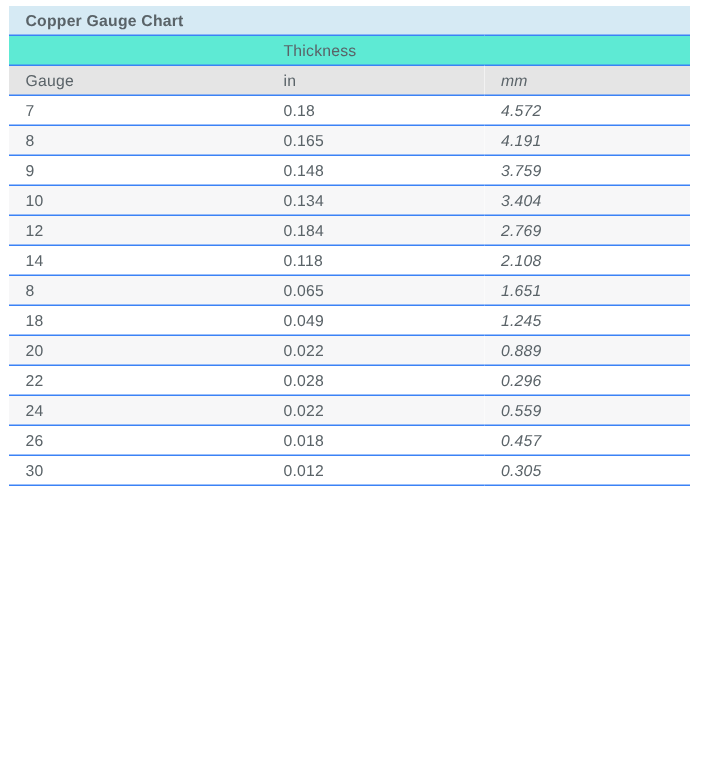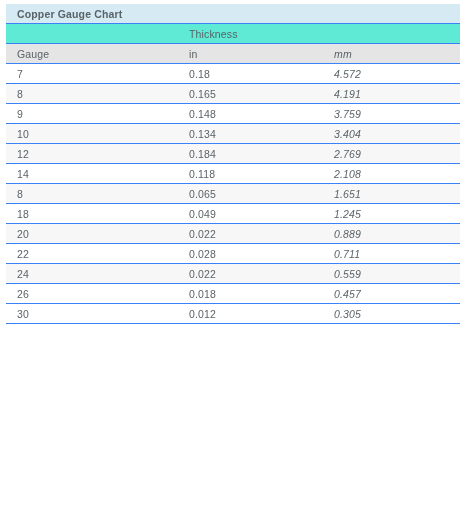--- a/index.html
+++ b/index.html
@@ -141,21 +141,21 @@
         <td class="col-mm">1.245</td>
       </tr>
       <tr class="data-row even">
         <td>20</td>
         <td class="col-in">0.022</td>
         <td class="col-mm">0.889</td>
       </tr>
       <tr class="data-row odd">
         <td>22</td>
         <td class="col-in">0.028</td>
-        <td class="col-mm">0.711</td>
+        <td class="col-mm">0.296</td>
       </tr>
       <tr class="data-row even">
         <td>24</td>
         <td class="col-in">0.022</td>
         <td class="col-mm">0.559</td>
       </tr>
       <tr class="data-row odd">
         <td>26</td>
         <td class="col-in">0.018</td>
         <td class="col-mm">0.457</td>

